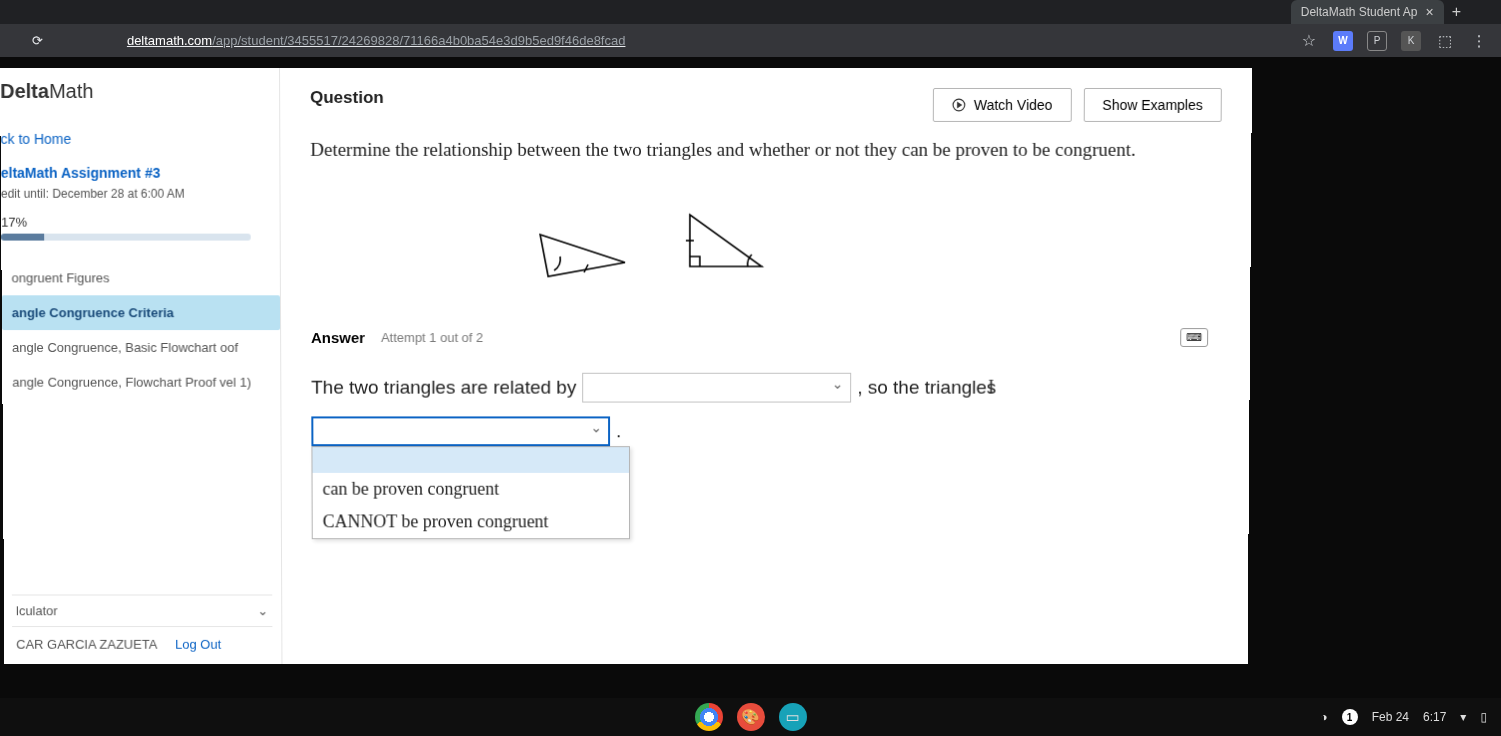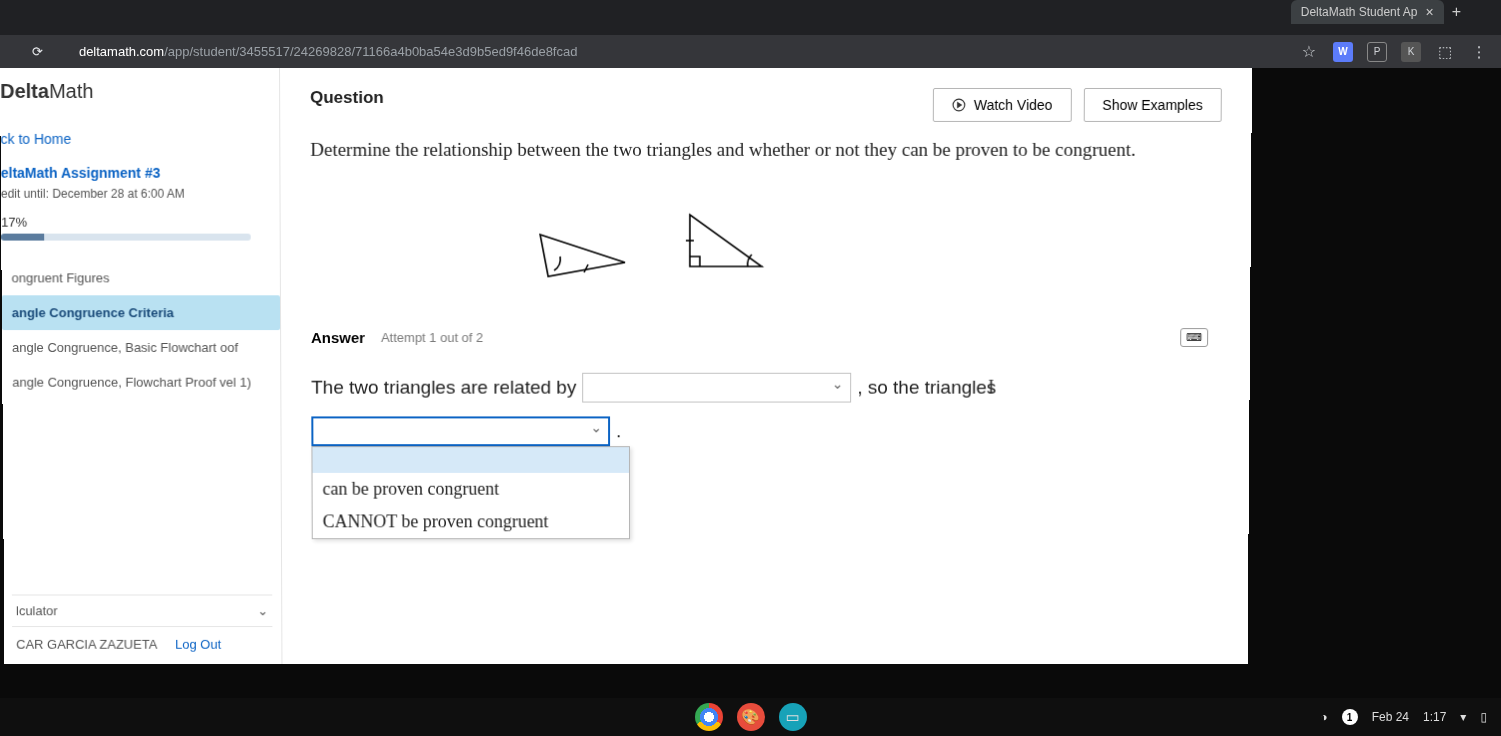--- a/index.html
+++ b/index.html
@@ -1,24 +1,24 @@
 <!DOCTYPE html>
 <html><head>
 <meta charset="utf-8">
 <style>
 * { margin:0; padding:0; box-sizing:border-box; font-family:"Segoe UI",Arial,sans-serif; }
 body { background:#0a0a0a; width:1501px; height:736px; overflow:hidden; position:relative; }
 
 
-.browser-top { height:35px; background:#202124; display:flex; align-items:center; color:#9aa0a6; font-size:13px; }
+.browser-top { height:24px; background:#202124; display:flex; align-items:center; color:#9aa0a6; font-size:13px; }
 .tab-strip { position:absolute; right:40px; top:0; display:flex; align-items:center; gap:8px; color:#ccc; }
 .tab-strip .tab { background:#3c4043; padding:4px 10px; border-radius:6px 6px 0 0; font-size:12px; display:flex; align-items:center; gap:8px; }
 .tab-close { font-size:14px; }
 .addr-bar { height:33px; background:#35363a; display:flex; align-items:center; padding:0 12px; color:#e8eaed; font-size:13px; }
-.addr-url { margin-left:36px; }
+.addr-url { margin-left:84px;text-decoration:underline; }
 .addr-url .domain { color:#fff; }
 .addr-url .path { color:#9aa0a6; }
 .addr-right { margin-left:auto; display:flex; align-items:center; gap:14px; color:#cfd2d6; font-size:15px;}
 .addr-right span { display:inline-flex; align-items:center; justify-content:center; width:20px; height:20px;}
 .star { font-size:16px; }
 
 
 .page { position:absolute; top:68px; left:0; width:1252px; height:600px; background:#fff; display:flex; transform:perspective(2200px) rotateX(-1.5deg); transform-origin:top center; }
 
 
@@ -207,17 +207,17 @@
 <div class="taskbar">
   <div class="task-center">
     <div class="ticon chrome-i"></div>
     <div class="ticon" style="background:#e74c3c;">🎨</div>
     <div class="ticon" style="background:#17a2b8;">▭</div>
   </div>
   <div class="task-right">
     <span>◑</span>
     <span class="tray-num">1</span>
     <span>Feb 24</span>
-    <span>1:17</span>
+    <span>6:17</span>
     <span>▾</span>
     <span>▯</span>
   </div>
 </div>
 
 </body></html>

